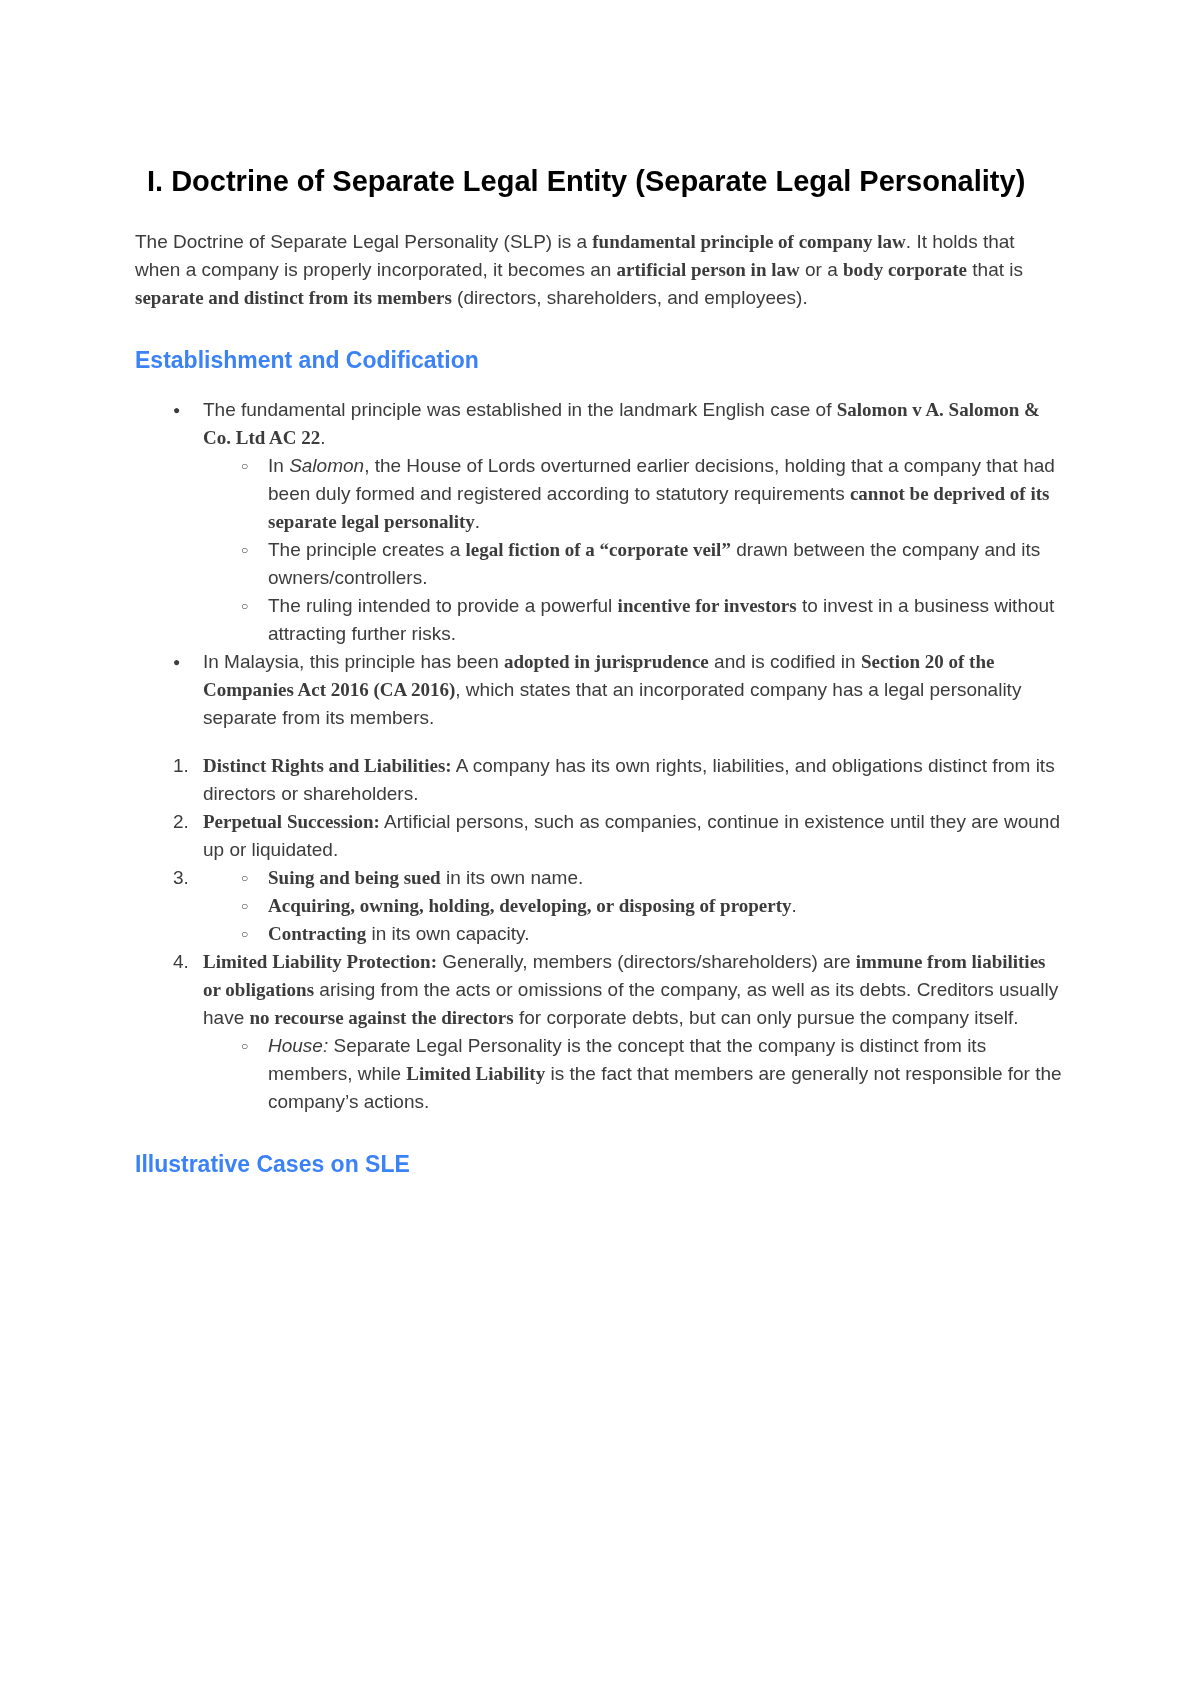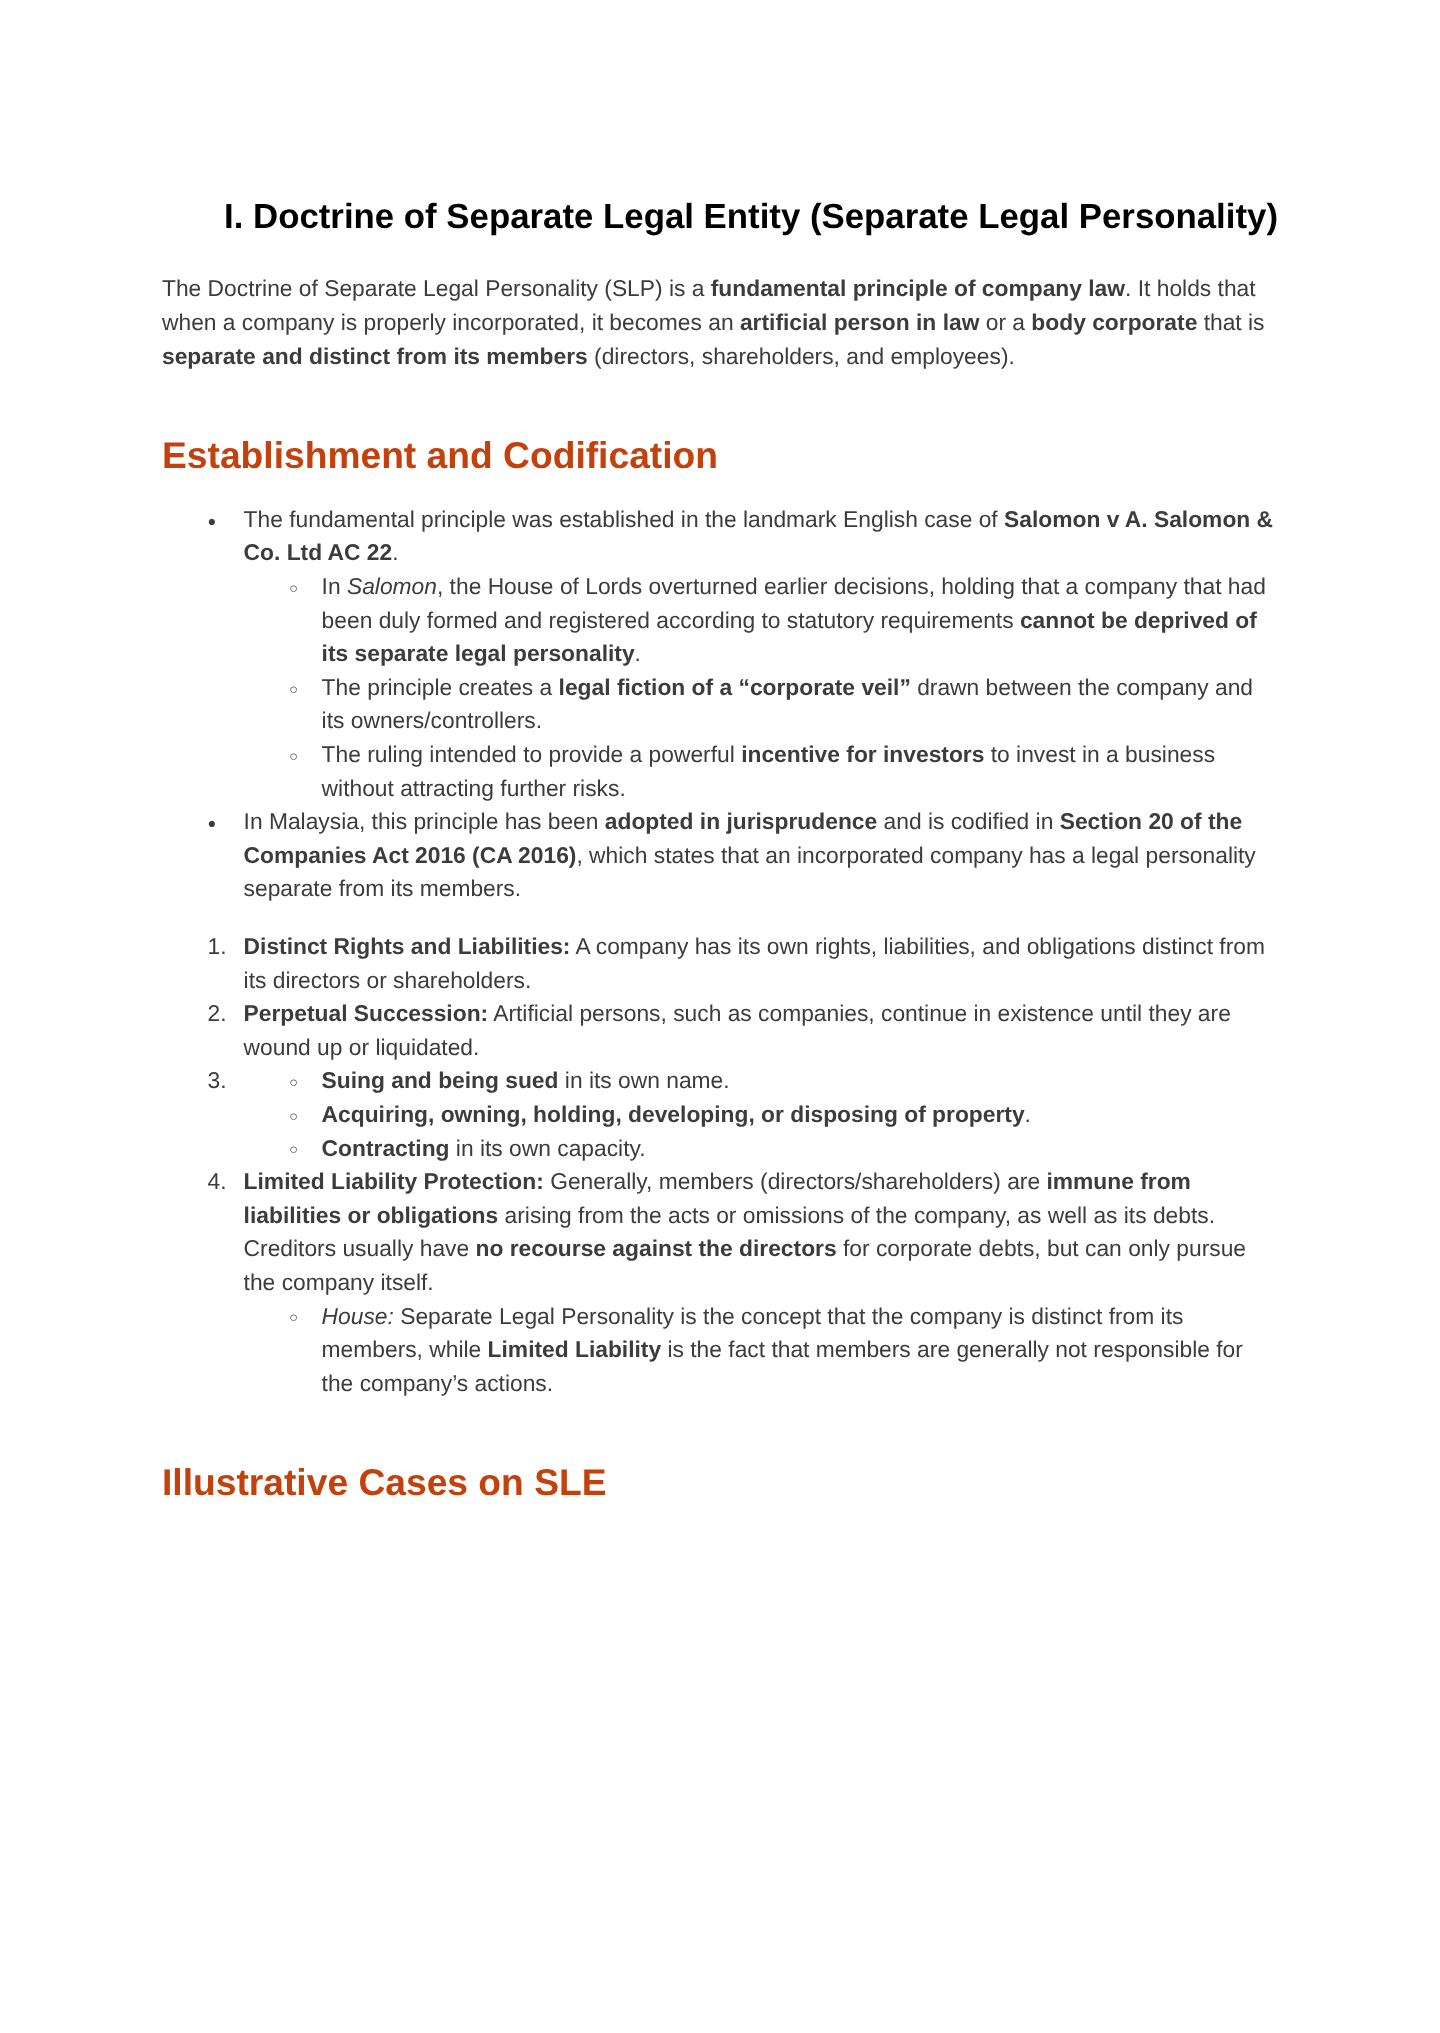--- a/index.html
+++ b/index.html
@@ -15,28 +15,27 @@
     width: 1200px;
     min-height: 1694px;
     padding: 160px 135px 80px 135px;
   }
   .doc-title {
     font-size: 29px;
     line-height: 1.45;
     font-weight: 700;
     color: #000000;
     margin: 0 0 26px 12px;
-    text-align: right;
   }
   .heading2 {
-    font-size: 31px;
+    font-size: 23px;
     line-height: 1.3;
     font-weight: 700;
-    color: #c2410c;
-    margin: 48px 0 20px 0;
+    color: #3b82f6;
+    margin: 34px 0 20px 0;
   }
   .para {
     font-size: 19px;
     line-height: 28px;
     margin: 0 0 20px 0;
   }
   ul.blist, ol.nlist {
     list-style: none;
     margin: 0 0 20px 0;
     padding: 0;
@@ -76,21 +75,21 @@
   }
   ul.sublist > li::before {
     content: "○";
     position: absolute;
     left: 38px;
     top: 0;
     font-size: 12px;
     line-height: 28px;
     color: #3c3c3c;
   }
-  .b { font-weight: 700; }
+  .b { font-weight: 700; font-family: Liberation Serif, serif; }
   .i { font-style: italic; }
 </style>
 </head>
 <body>
 
 <main class="page">
   <h1 class="doc-title">I. Doctrine of Separate Legal Entity (Separate Legal Personality)</h1>
 
   <p class="para"><span>The Doctrine of Separate Legal Personality (SLP) is a </span><span class="b">fundamental principle of company law</span><span>. It holds that when a company is properly incorporated, it becomes an </span><span class="b">artificial person in law</span><span> or a </span><span class="b">body corporate</span><span> that is </span><span class="b">separate and distinct from its members</span><span> (directors, shareholders, and employees).</span></p>
 

